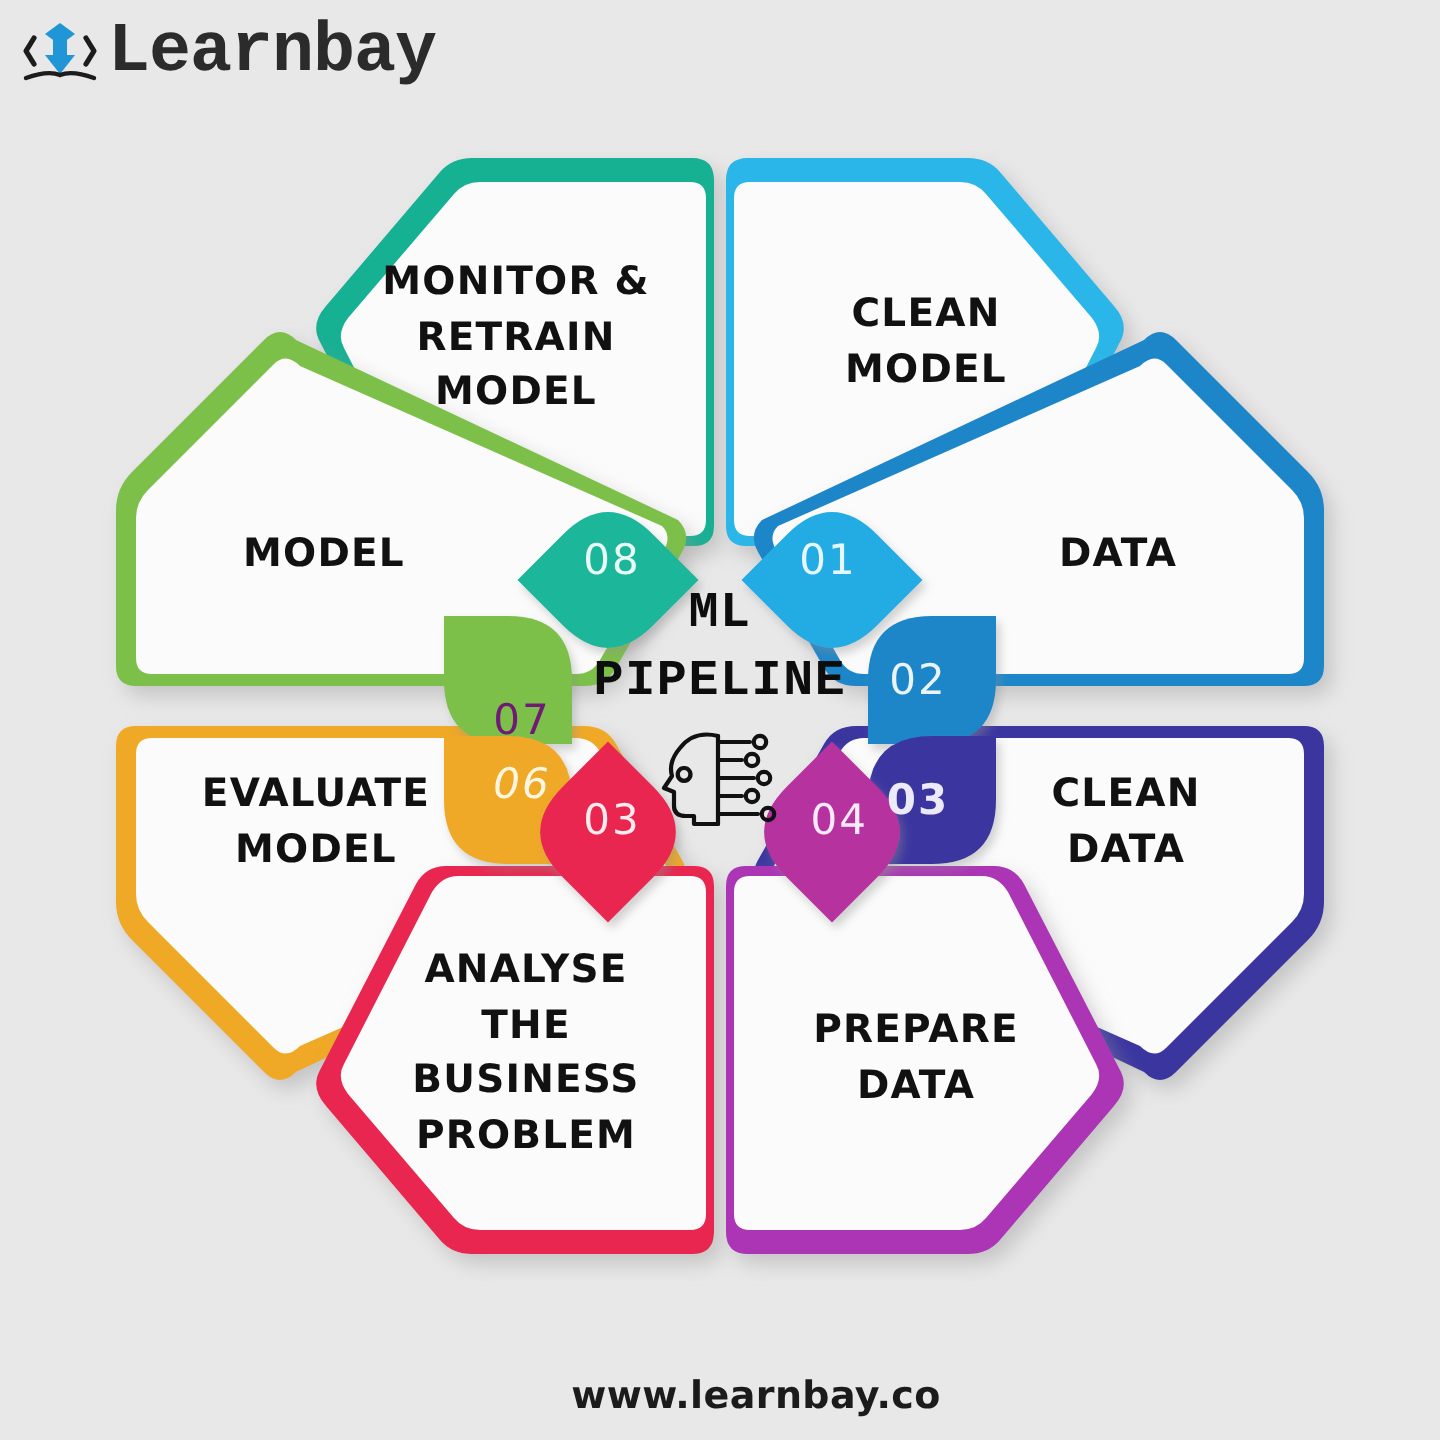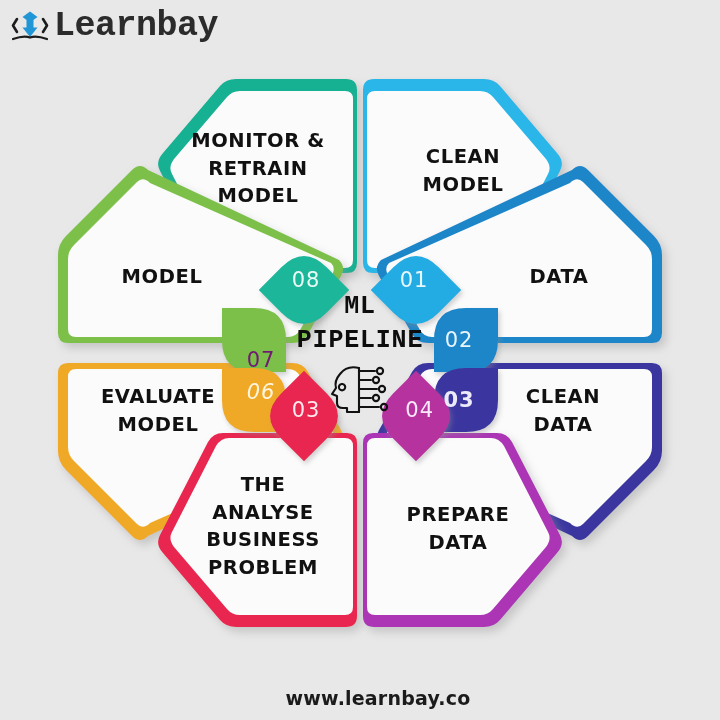--- a/index.html
+++ b/index.html
@@ -201,22 +201,22 @@
     <div>EVALUATE</div>
     <div>MODEL</div>
   </div>
 
   <div class="petal-label" style="left:428px;top:340px;">
     <div>CLEAN</div>
     <div>DATA</div>
   </div>
 
   <div class="petal-label" style="left:128px;top:428px;">
+    <div>ANALYSE</div>
     <div>THE</div>
-    <div>ANALYSE</div>
     <div>BUSINESS</div>
     <div>PROBLEM</div>
   </div>
 
   <div class="petal-label" style="left:323px;top:458px;">
     <div>PREPARE</div>
     <div>DATA</div>
   </div>
 
   <div id="center-block">

